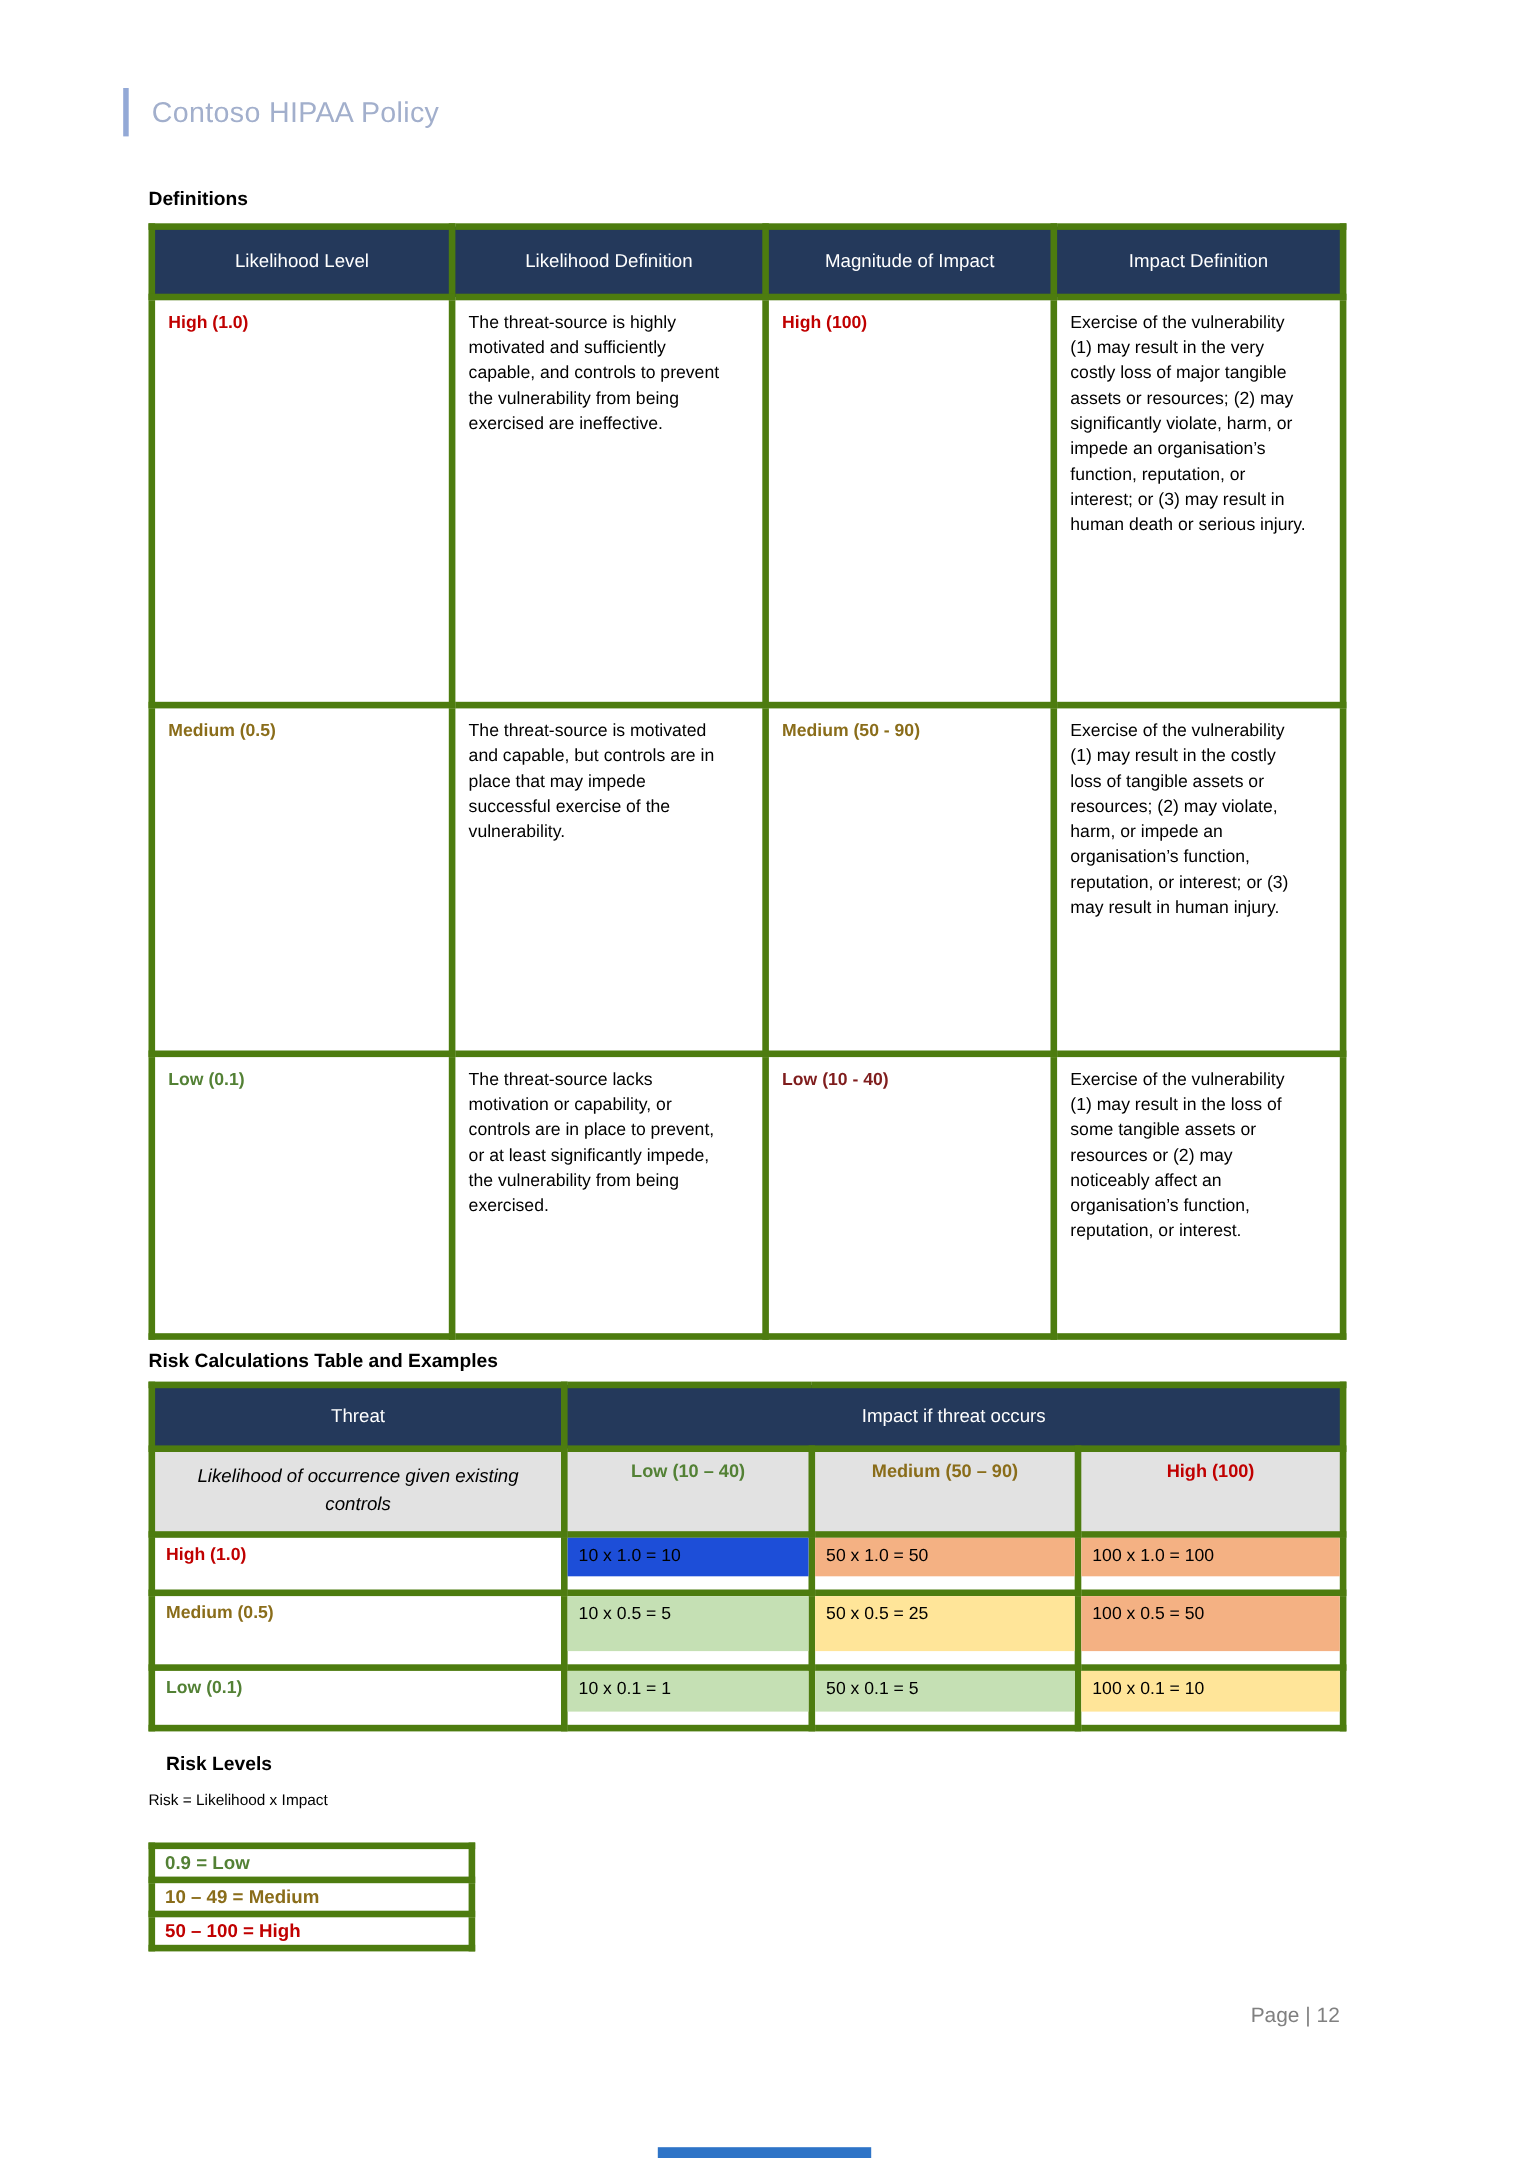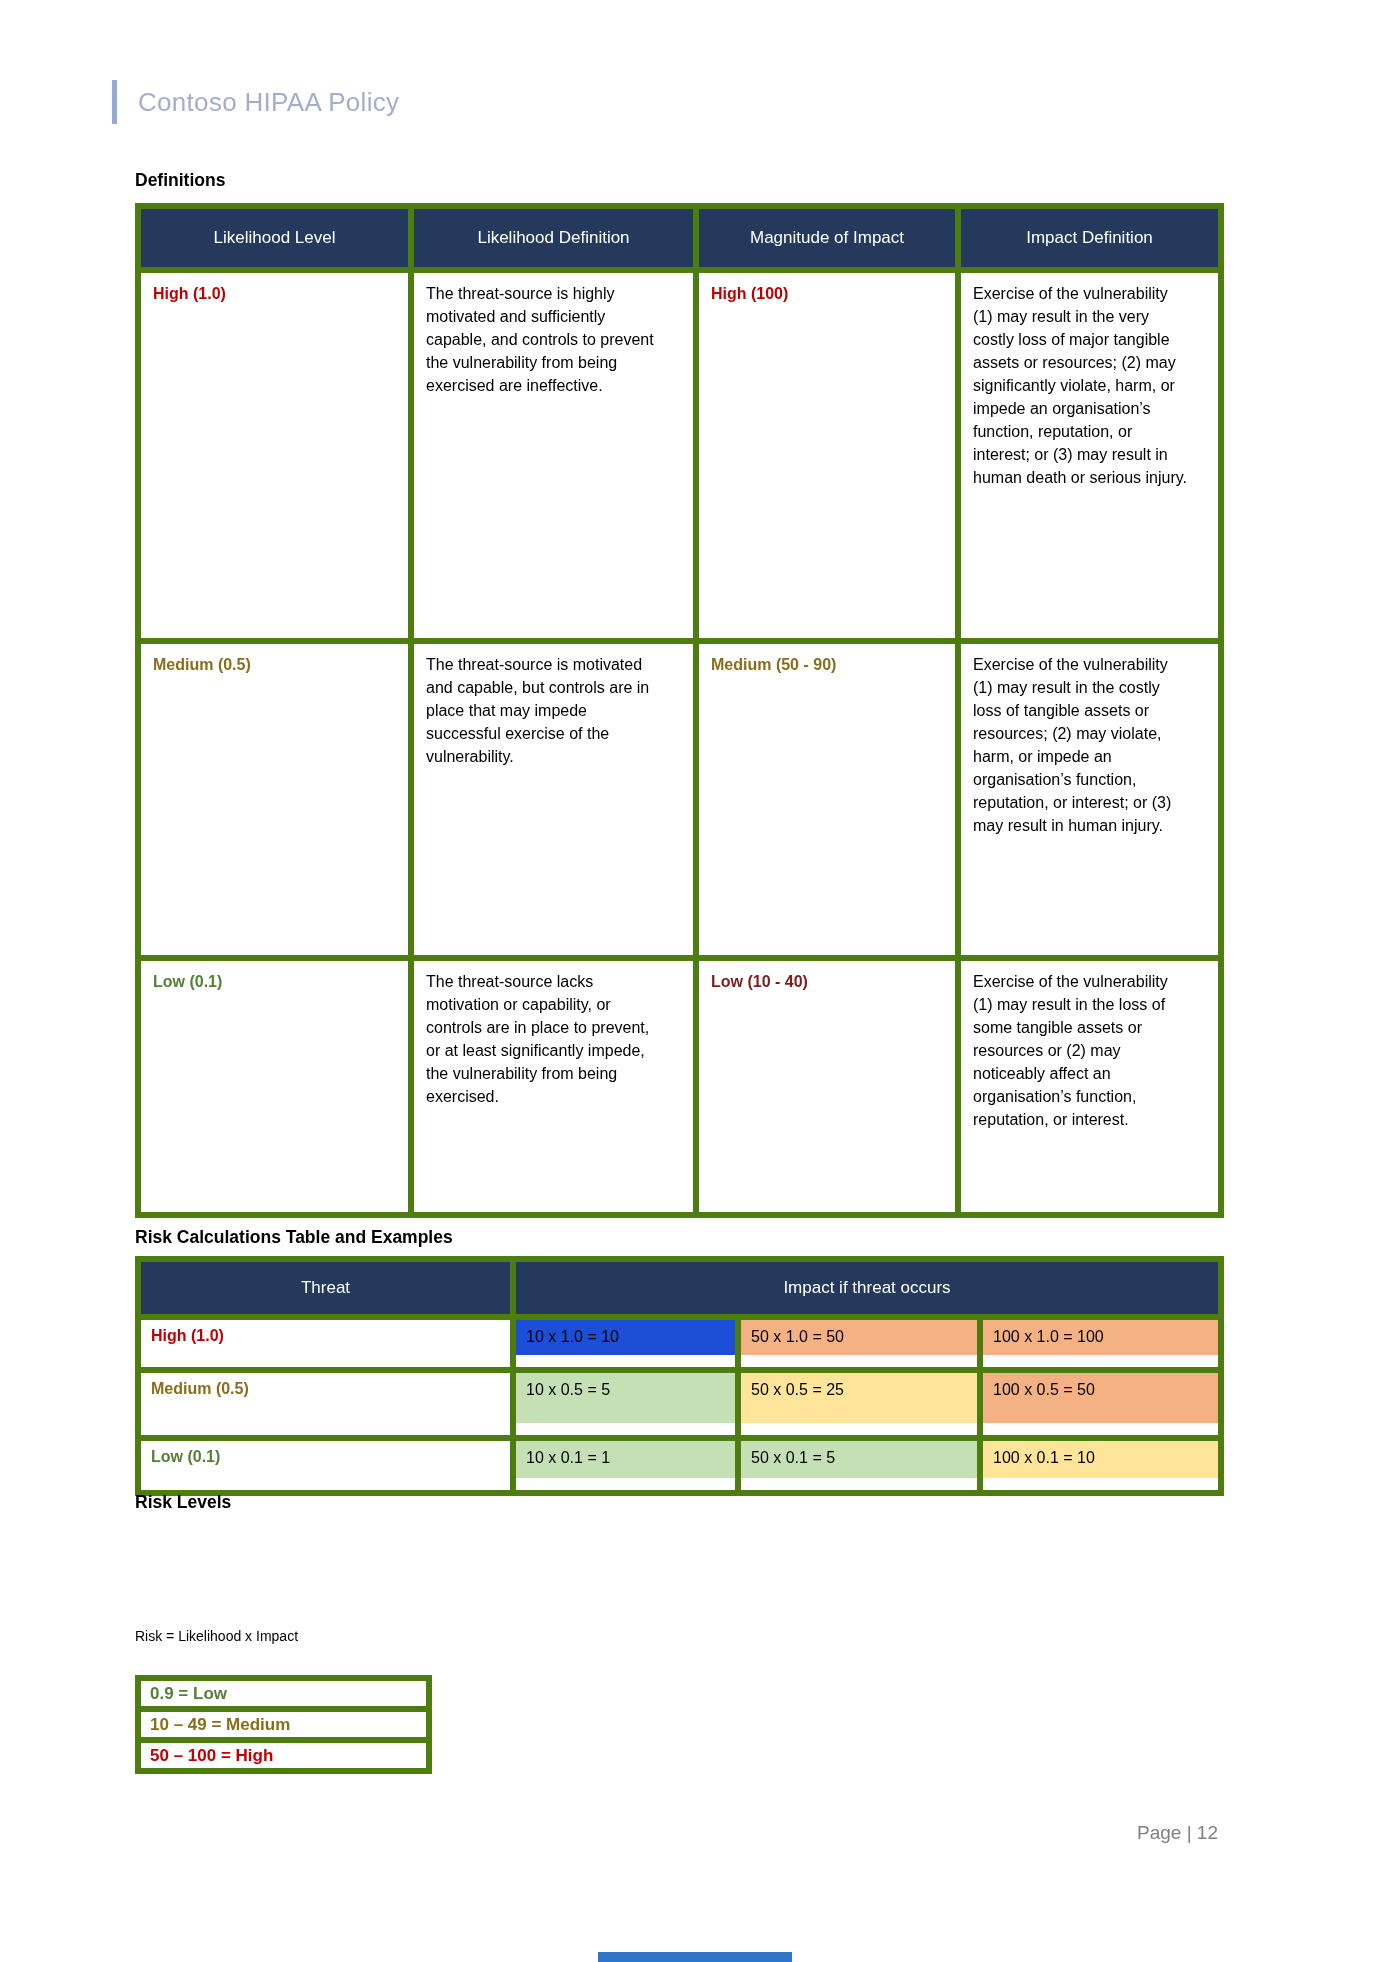--- a/index.html
+++ b/index.html
@@ -11,21 +11,21 @@
 
   
   #title-block { position:absolute; left:112px; top:80px; display:flex; align-items:center; }
   .title-accent { width:5px; height:44px; margin-right:21px; }
   .doc-title { font-size:26px; font-weight:400; margin:0; letter-spacing:.3px; }
 
   
   .heading { position:absolute; left:135px; font-size:17.5px; font-weight:700; color:#000; }
   #h-definitions { top:170px; }
   #h-riskcalc   { top:1227px; }
-  #h-risklevels { top:1492px; }
+  #h-risklevels { top:1593px;margin-left:16px; }
 
   table { border-collapse:collapse; table-layout:fixed; position:absolute; left:135px; background:#fff; }
   th, td { border:6px solid #4d7c0f; box-sizing:border-box; }
 
   
   #def-table { top:203px; width:1083px; }
   #def-table th {
     color:#fff; font-weight:400; font-size:17px; text-align:center; vertical-align:middle;
     height:64px; padding:4px;
   }
@@ -115,20 +115,28 @@
         <col style="width:375px">
         <col style="width:225px">
         <col style="width:242px">
         <col style="width:241px">
       </colgroup>
     <tbody>
       <tr>
         <th style="background-color: rgb(36, 57, 91);">Threat</th>
         <th colspan="3" style="background-color: rgb(36, 57, 91);">Impact if threat occurs</th>
       </tr>
+      <tr>
+        <td class="subhead" style="background-color: rgb(226, 226, 226);">
+          <div class="axis-label">Likelihood of occurrence given existing controls</div>
+        </td>
+        <td class="subhead lvl" style="color: rgb(83, 129, 53); background-color: rgb(226, 226, 226);">Low (10 – 40)</td>
+        <td class="subhead lvl" style="color: rgb(138, 109, 26); background-color: rgb(226, 226, 226);">Medium (50 – 90)</td>
+        <td class="subhead lvl" style="color: rgb(192, 0, 0); background-color: rgb(226, 226, 226);">High (100)</td>
+      </tr>
       <tr class="row-h1">
         <td class="lvl-cell lvl" style="color: rgb(192, 0, 0);">High (1.0)</td>
         <td class="calc-td">
             <div class="calc-fill" style="background-color: #1d4ed8;">10 x 1.0 = 10</div>
           </td>
         <td class="calc-td">
             <div class="calc-fill" style="background-color: rgb(244, 177, 131);">50 x 1.0 = 50</div>
           </td>
         <td class="calc-td">
             <div class="calc-fill" style="background-color: rgb(244, 177, 131);">100 x 1.0 = 100</div>

